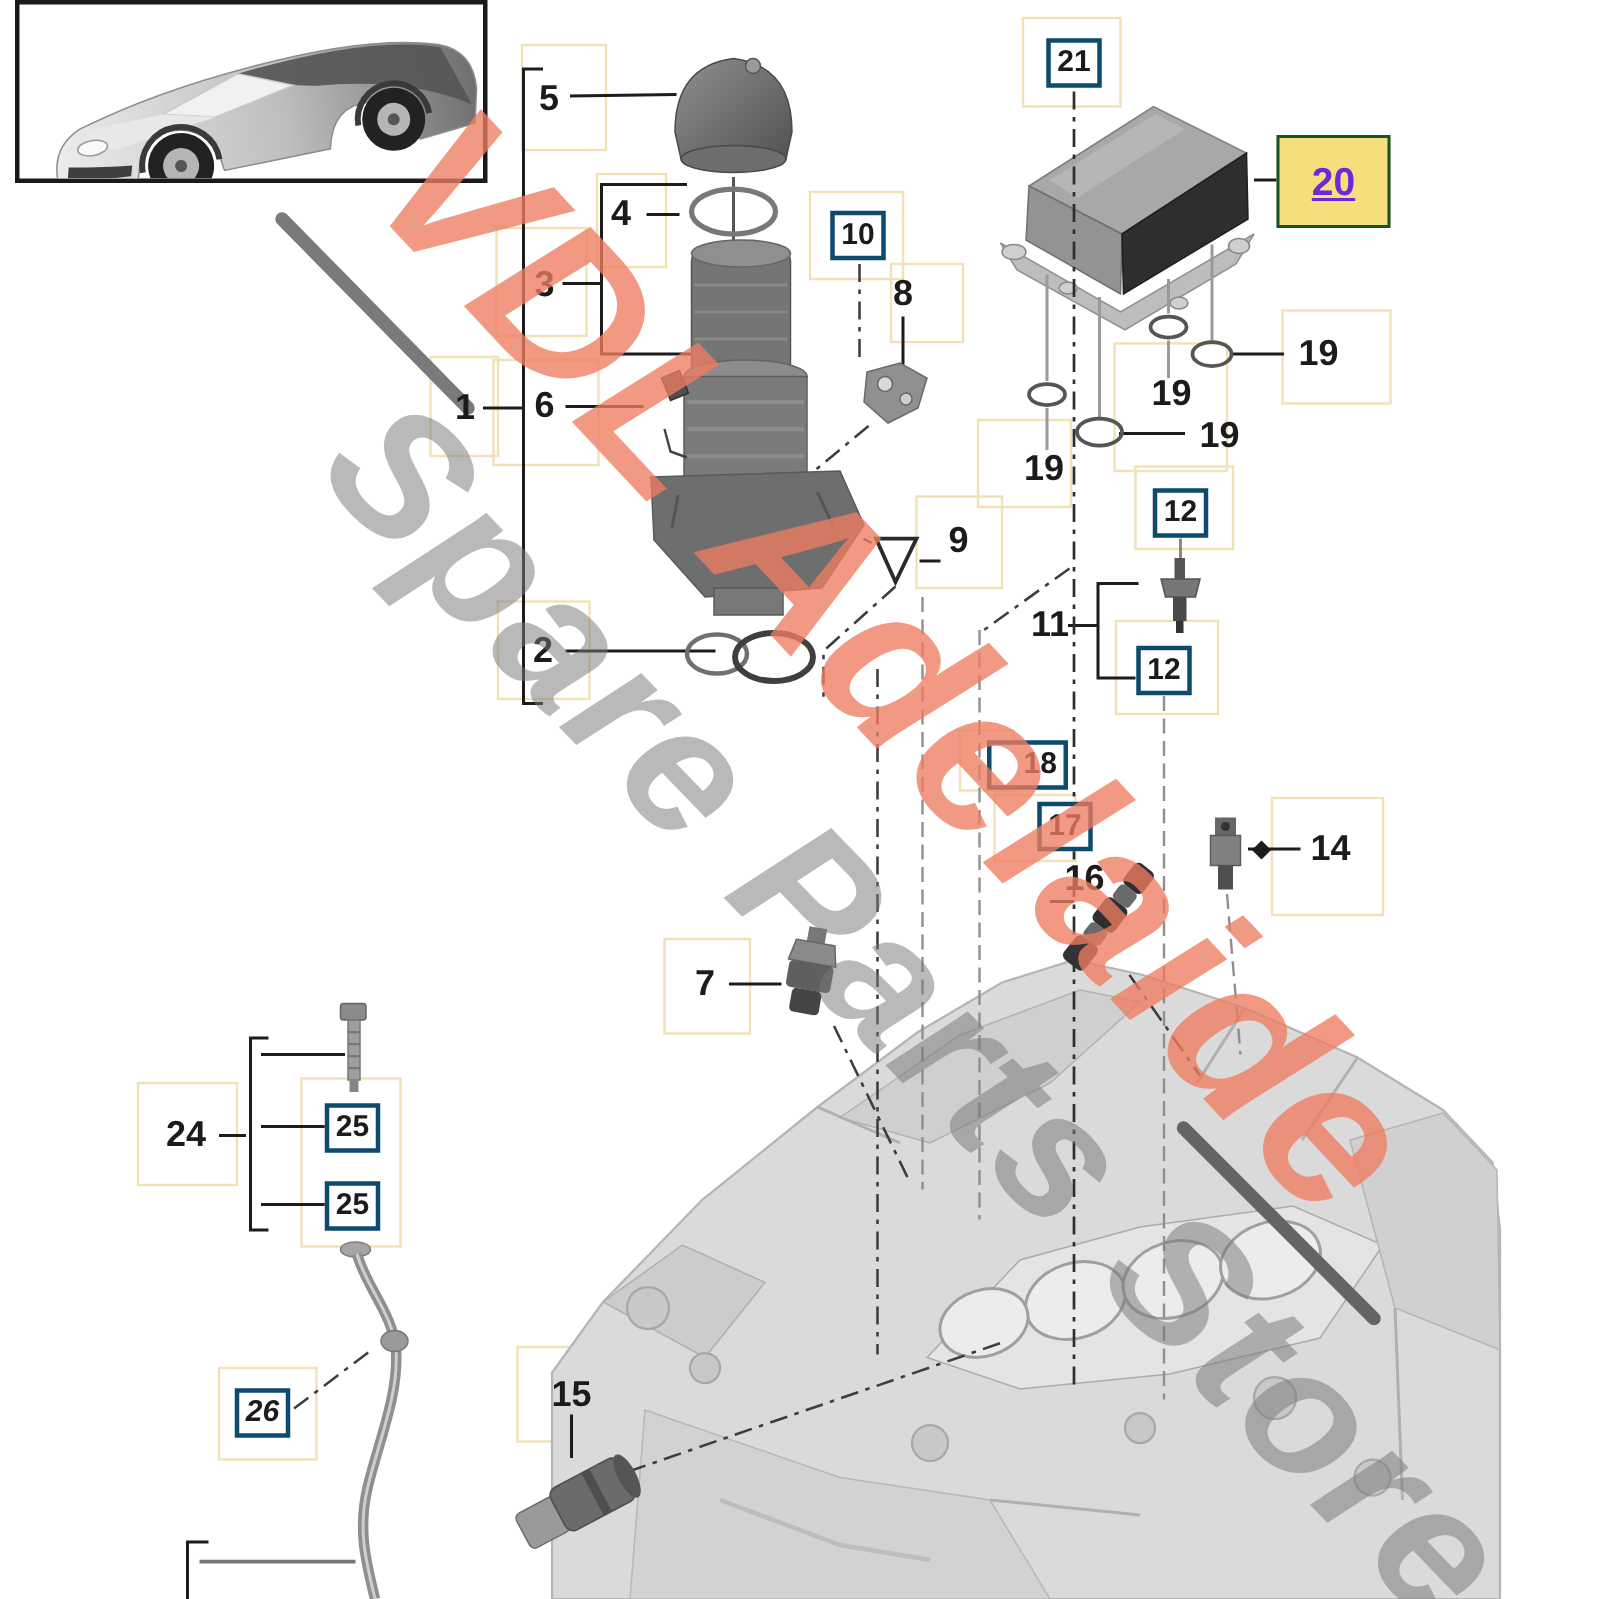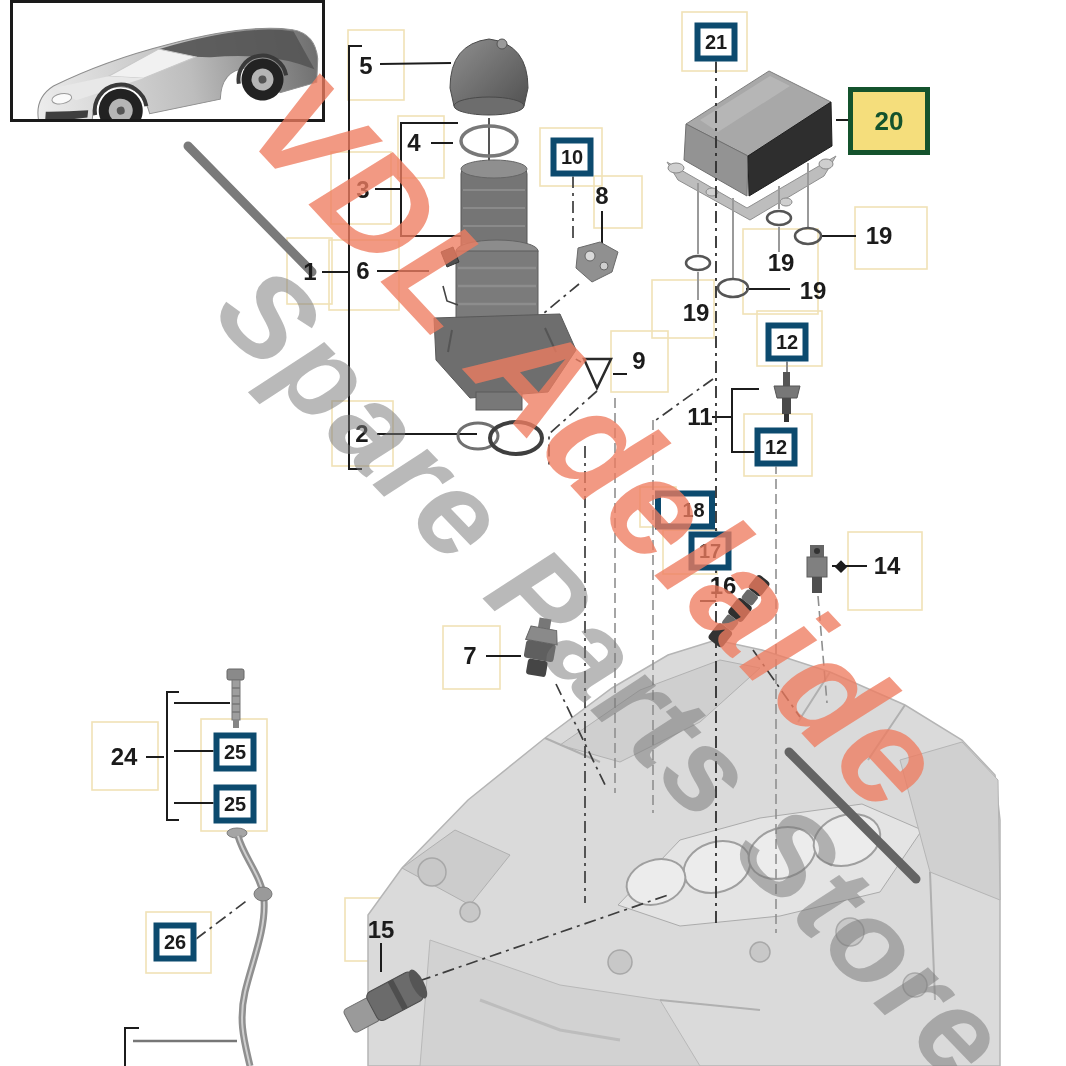--- a/index.html
+++ b/index.html
@@ -3,24 +3,24 @@
 <meta charset="utf-8">
 <style>
   html,body{margin:0;padding:0;background:#ffffff;}
   .stage{position:relative;width:1066px;height:1066px;background:#fff;overflow:hidden;
          font-family:"Liberation Sans",sans-serif;}
   svg.diagram{position:absolute;left:0;top:0;}
   
   #labels .label{position:absolute;transform:translate(-50%,-50%);font-weight:bold;
                  color:#1b1b1b;white-space:nowrap;z-index:6;}
   #labels .plain{font-size:24px;}
-  #labels .boxed{font-size:20px;border:6px solid #0c4a6e;background:#fff;width:31px;height:27px;
+  #labels .boxed{font-size:20px;border:3px solid #0c4a6e;background:#fff;width:31px;height:27px;
                  display:flex;align-items:center;justify-content:center;}
-  #labels .highlight{font-size:26px;background:#f5de7c;border:5px solid #14532d;width:72px;height:58px;
-                 display:flex;align-items:center;justify-content:center;color:#14532d;}
+  #labels .highlight{font-size:26px;background:#f5de7c;border:2px solid #14532d;width:72px;height:58px;
+                 display:flex;align-items:center;justify-content:center;color:#6d28d9;text-decoration:underline;}
   
   .watermark{position:absolute;transform-origin:0 0;font-style:italic;font-weight:bold;
              pointer-events:none;white-space:nowrap;letter-spacing:3px;z-index:9;}
   .wm1{left:336px;top:42px;transform:rotate(47deg);font-size:142px;color:rgba(238,124,96,0.78);}
   .wm2{left:290px;top:238px;transform:rotate(46deg);font-size:122px;color:rgba(120,120,120,0.52);}
   
   .car-box{position:absolute;left:10px;top:0px;width:309px;height:116px;border:3px solid #1a1a1a;
            background:#fff;overflow:hidden;z-index:4;}
 </style>
 </head>
@@ -275,21 +275,21 @@
       <div class="label boxed" style="left: 685px; top: 510px; padding-left: 17px;">18</div>
       <div class="label plain" style="left: 879px; top: 236px;">19</div>
       <div class="label plain" style="left: 781px; top: 263px;">19</div>
       <div class="label plain" style="left: 813px; top: 291px;">19</div>
       <div class="label plain" style="left: 696px; top: 313px;">19</div>
       <div class="label highlight" style="left: 889px; top: 121px;">20</div>
       <div class="label boxed" style="left: 716px; top: 42px;">21</div>
       <div class="label plain" style="left: 124px; top: 757px;">24</div>
       <div class="label boxed" style="left: 235px; top: 752px;">25</div>
       <div class="label boxed" style="left: 235px; top: 804px;">25</div>
-      <div class="label boxed" style="left: 175px; top: 942px;">26</div>
+      <div class="label boxed" style="left: 175px; top: 942px; font-style: italic;">26</div>
     </div>
 
   <div class="watermark wm1">VDL Adelaide</div>
   <div class="watermark wm2">Spare Parts Store</div>
 
   <div class="car-box">
     <svg width="309" height="116" viewBox="0 0 309 116">
       <g transform="rotate(-10 160 70) translate(0,6)">
         <path d="M20,95 Q16,66 40,56 Q95,40 160,35 Q240,28 285,42 Q307,50 305,75 L300,98 L262,102 Q255,74 232,72 Q208,70 202,98 L130,100 Q127,70 102,68 Q78,66 72,98 L30,100 Z" fill="url(#gCar)" stroke="#8d8d8d"></path>
         <path d="M150,38 Q240,28 286,44 L300,85 Q260,60 200,55 Q170,50 150,38 Z" fill="#565656" opacity="0.92"></path>

